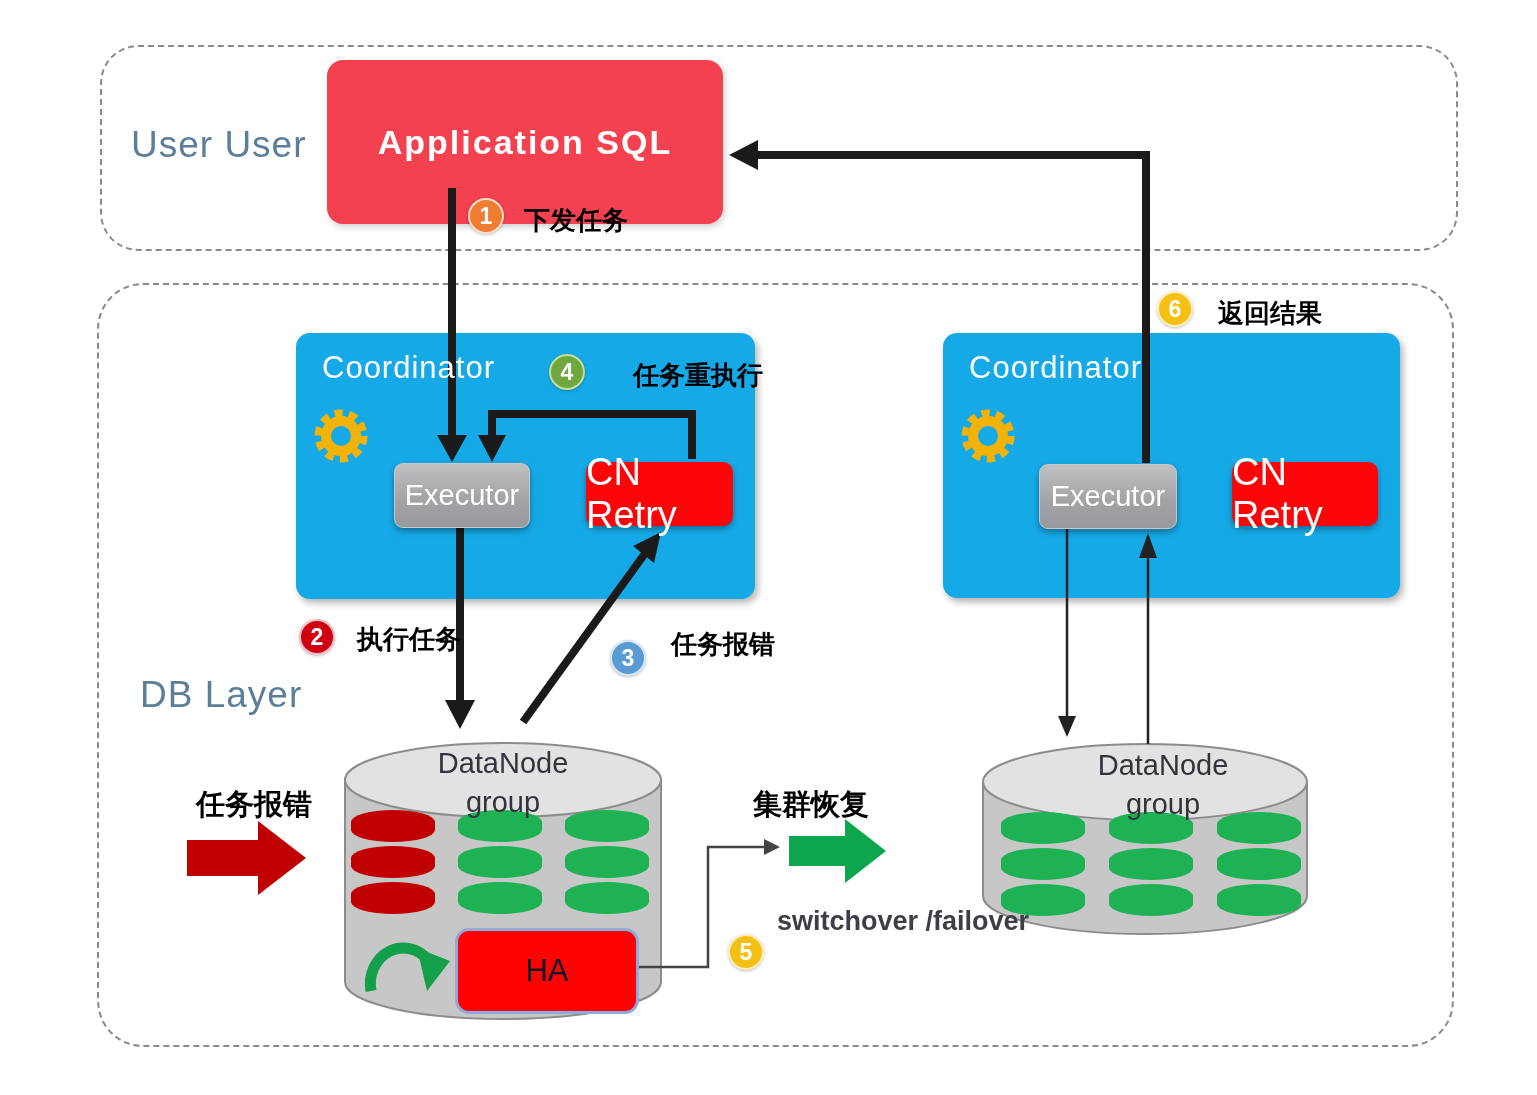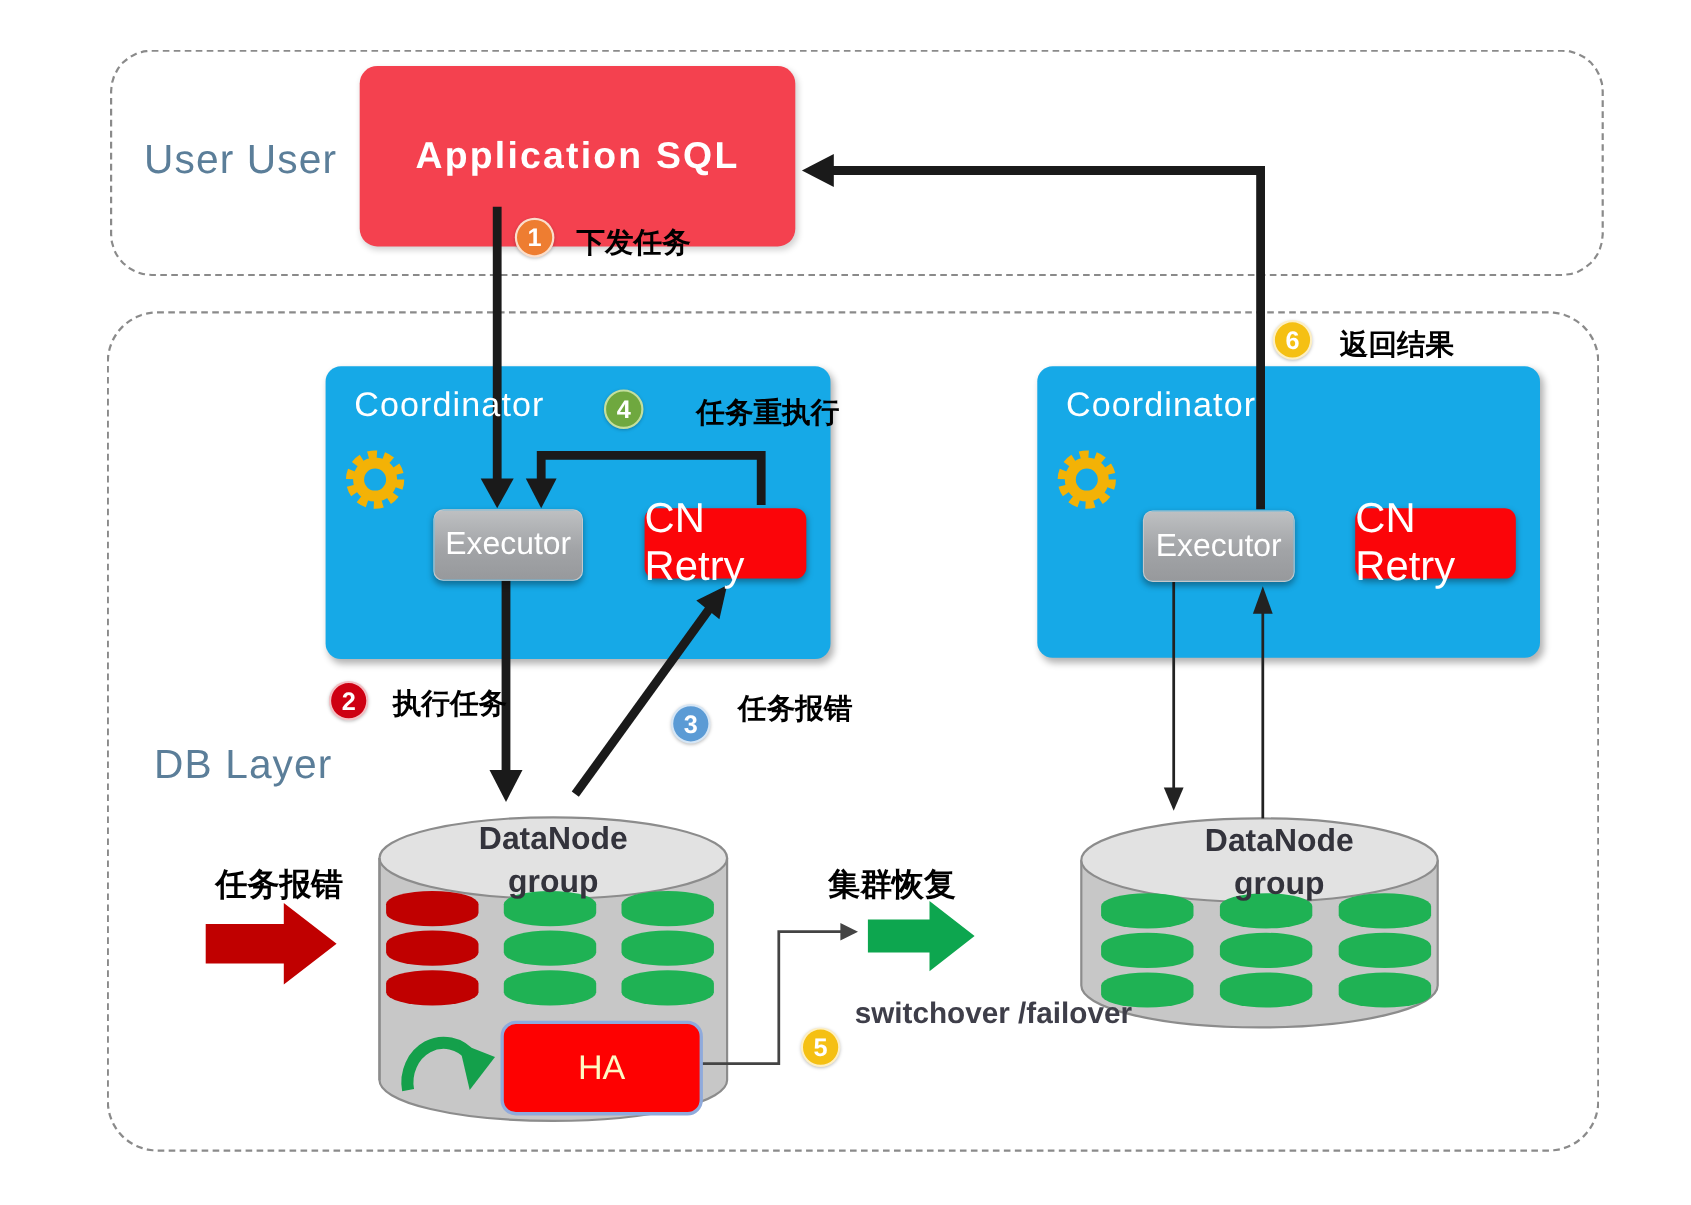--- a/index.html
+++ b/index.html
@@ -27,34 +27,34 @@
     background:linear-gradient(180deg,#BEC0C2 0%,#A2A4A7 55%,#97999C 100%);
     border:1px solid #c6c7c9;box-shadow:0 3px 6px rgba(0,0,0,.35);}
   .executor.left{left:394px;top:463px;width:134px;height:63px;}
   .executor.right{left:1039px;top:464px;width:136px;height:63px;}
   .cnretry{position:absolute;z-index:6;border-radius:10px;color:#fff;font-size:38px;
     display:flex;align-items:center;justify-content:center;box-shadow:0 3px 6px rgba(0,0,0,.35);}
   .cnretry.left{left:586px;top:462px;width:147px;height:64px;}
   .cnretry.right{left:1232px;top:462px;width:146px;height:64px;}
   
   .ha-box{position:absolute;left:455px;top:928px;width:178px;height:80px;z-index:6;
-    border:3px solid #8FAADC;border-radius:14px;color:#fef9c3;font-size:31px;
+    border:3px solid #8FAADC;border-radius:14px;color:#0f172a;font-size:31px;
     display:flex;align-items:center;justify-content:center;}
   
   .badge{position:absolute;z-index:7;width:36px;height:36px;border-radius:50%;
     border:2px solid rgba(255,255,255,.75);box-sizing:border-box;
     color:#fff;font-size:23px;font-weight:700;display:flex;align-items:center;justify-content:center;
     box-shadow:0 1px 3px rgba(0,0,0,.25);}
   .badge.b4{border-color:#C3DF9E;}
   
   .step-label{position:absolute;z-index:7;color:#000;font-size:26px;font-weight:700;white-space:nowrap;}
   .step-label.en{color:#3E3E49;font-size:27px;}
   .anno{position:absolute;z-index:7;color:#000;font-size:29px;font-weight:700;white-space:nowrap;}
   
-  .dn-title{position:absolute;z-index:5;color:#33333C;font-size:29px;font-weight:700;
+  .dn-title{position:absolute;z-index:5;color:#33333C;font-size:29px;font-weight:400;
     text-align:center;line-height:39px;}
   svg.fig{position:absolute;left:0;top:0;z-index:3;}
 </style>
 </head>
 <body>
 
 <div class="canvas">
 
   <div class="layer-box user"></div>
   <div class="layer-box db"></div>

